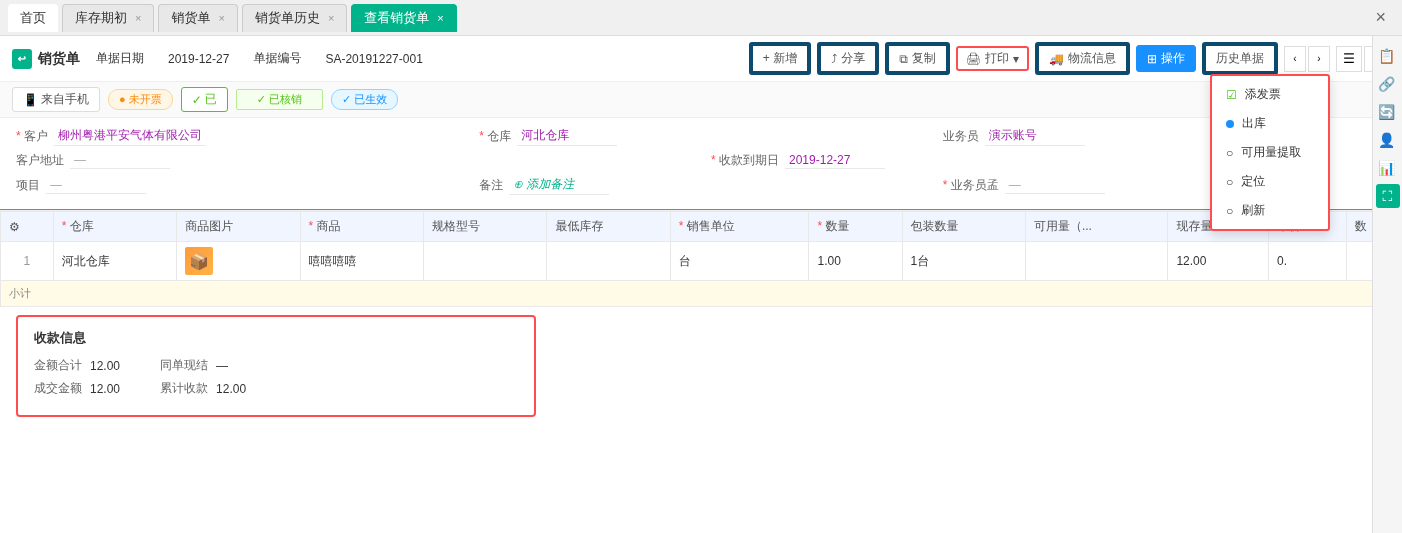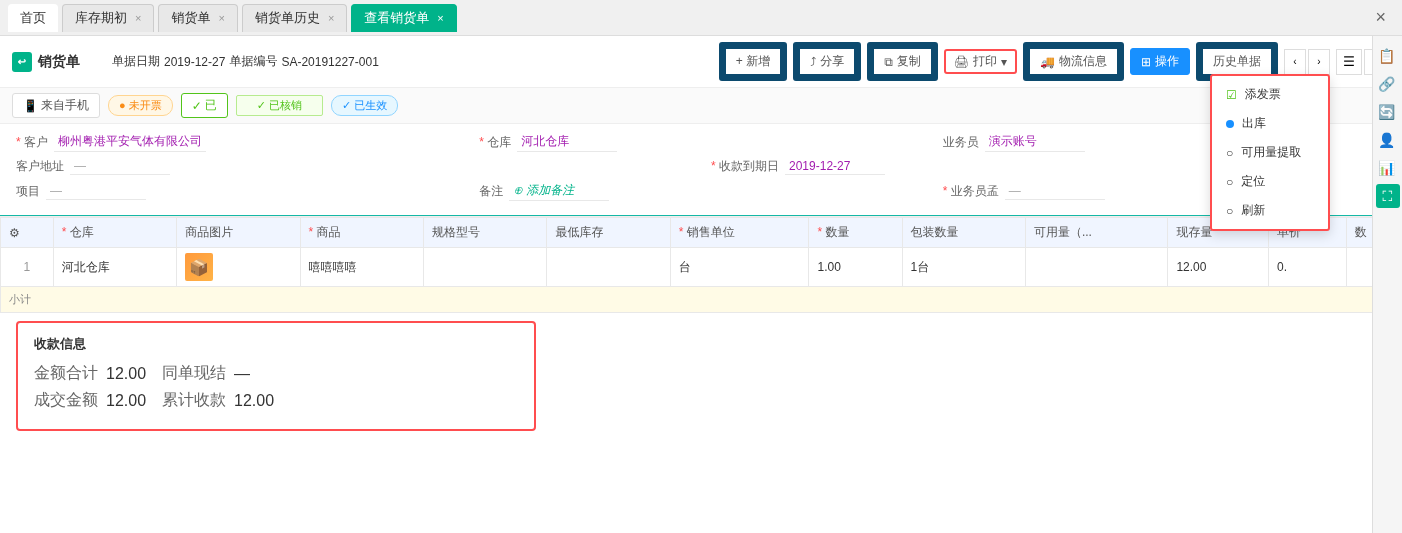--- a/index.html
+++ b/index.html
@@ -82,39 +82,38 @@
       border-radius: 3px;
       display: flex;
       align-items: center;
       justify-content: center;
       color: #fff;
       font-size: 10px;
     }
     .doc-meta {
       display: flex;
       align-items: center;
-      gap: 4px;
+      gap: 24px;
       font-size: 12px;
       color: #666;
-      margin-left: 16px;
     }
     .doc-meta span { color: #333; }
     .toolbar-right {
       margin-left: auto;
       display: flex;
       align-items: center;
       gap: 6px;
       position: relative;
     }
     .btn-toolbar {
       display: flex;
       align-items: center;
       gap: 4px;
       padding: 4px 10px;
-      border: 7px solid #0c4a6e;
+      border: 4px solid #0c4a6e;
       border-radius: 3px;
       background: #fff;
       cursor: pointer;
       font-size: 12px;
       color: #555;
       white-space: nowrap;
     }
     .btn-caozuo {
       background: #e6f7ff;
       border: 1px solid #91d5ff;
@@ -231,23 +230,23 @@
       border-radius: 4px;
       max-width: 520px;
     }
     .bottom-info-title {
       font-weight: bold;
       font-size: 13px;
       margin-bottom: 10px;
     }
     .info-row {
       display: flex;
-      gap: 16px;
+      gap: 40px;
       margin-bottom: 6px;
-      font-size: 16px;
+      font-size: 12px;
     }
     .info-item { display: flex; gap: 8px; align-items: center; }
     .info-label { color: #666; }
     .info-value { color: #333; }
     .info-value.orange { color: #ff4d4f; }
 
     
     .dropdown-menu {
       position: absolute;
       top: 32px;

